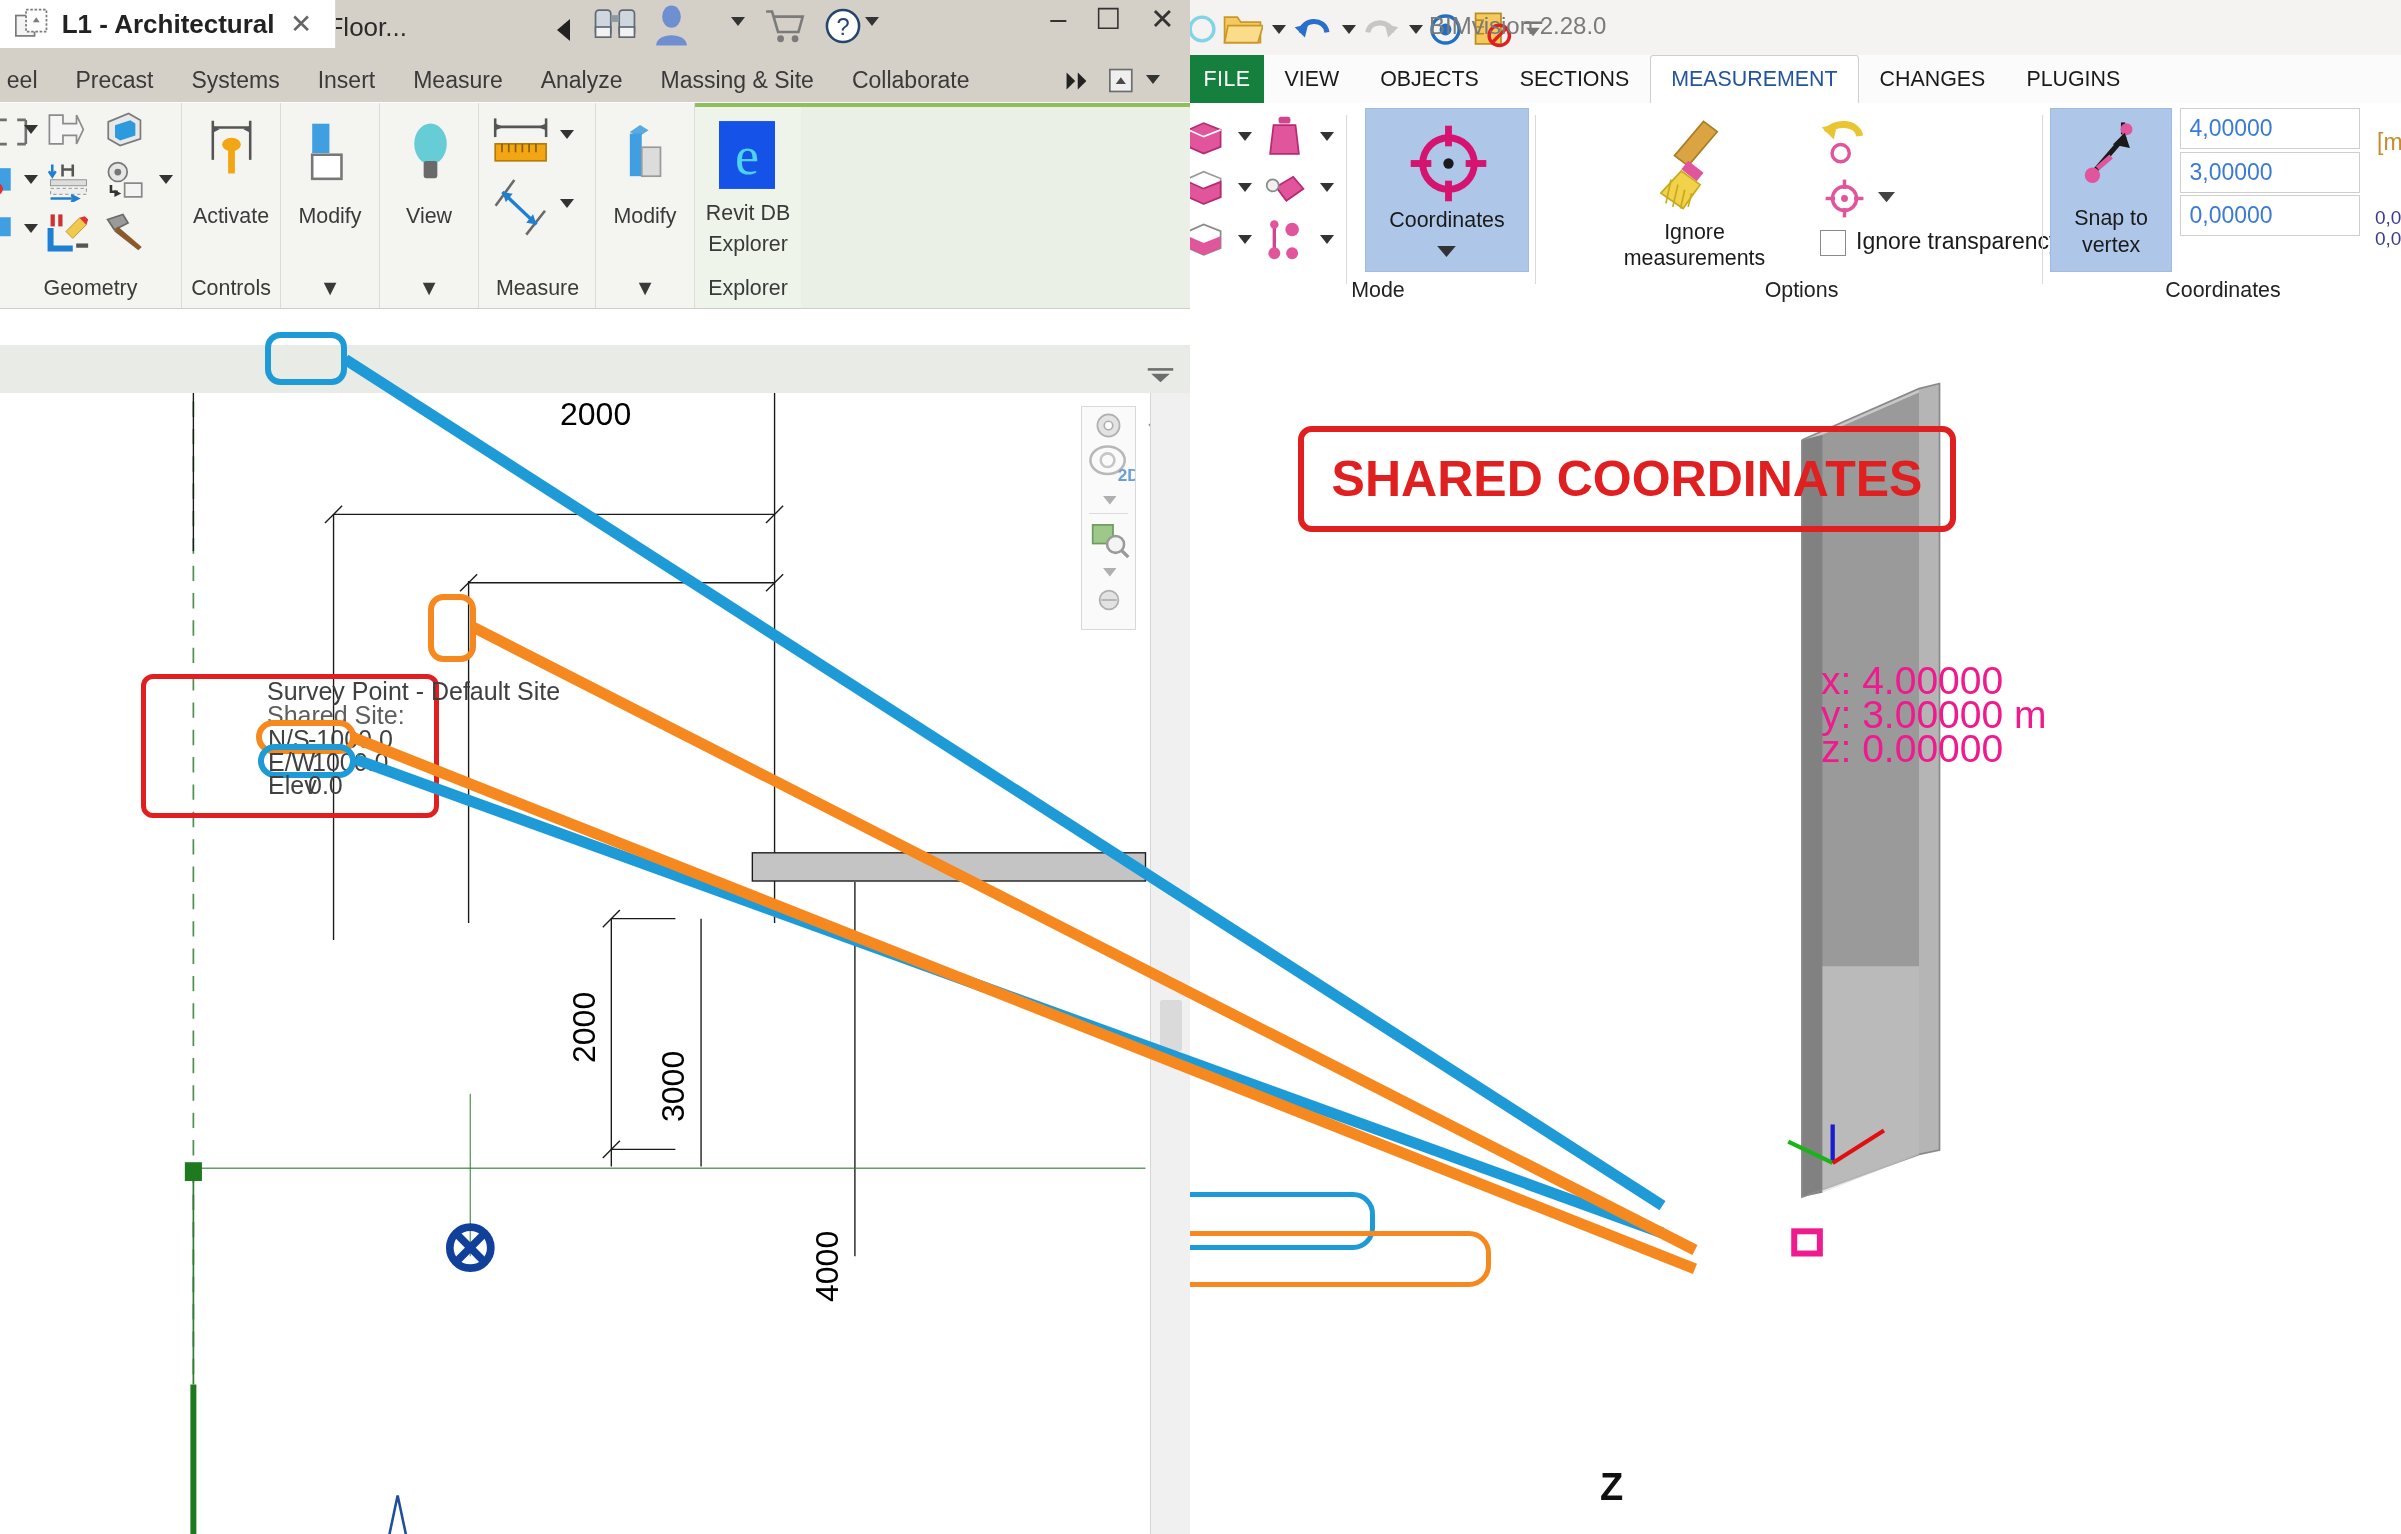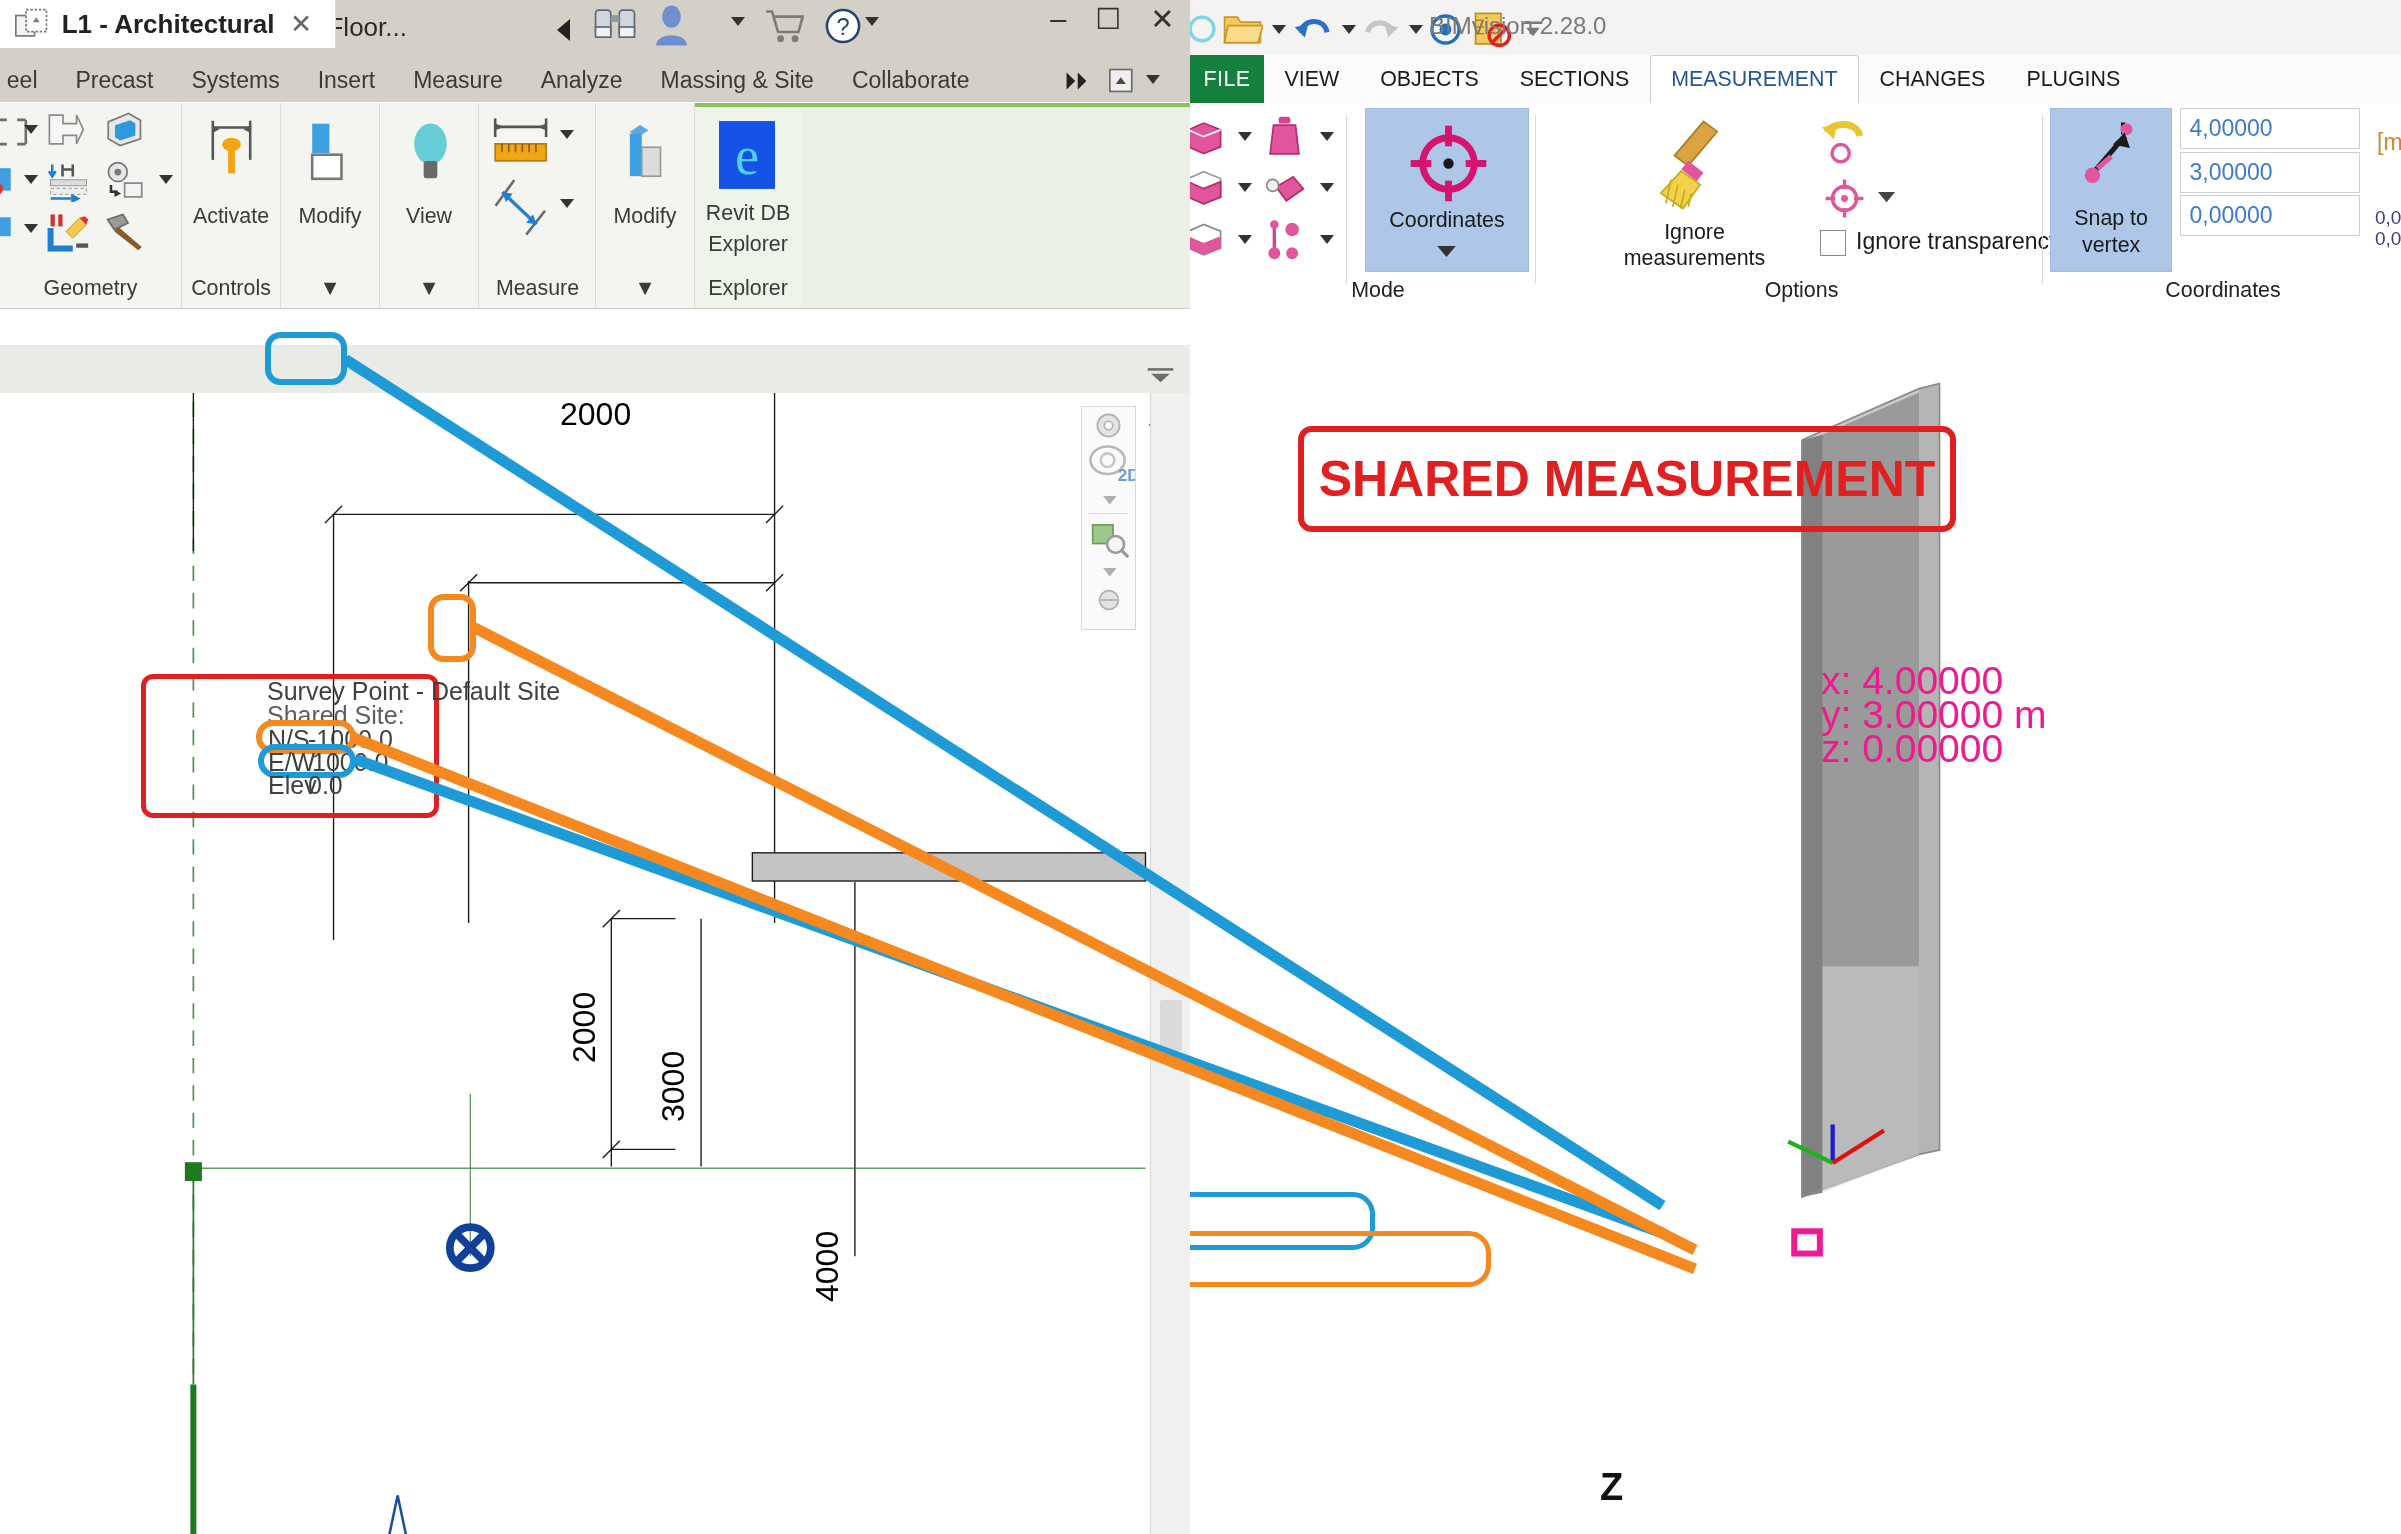--- a/index.html
+++ b/index.html
@@ -793,21 +793,21 @@
     </svg>
 
     <div class="bimcoord" style="left:631px;top:351px;">x: 4.00000</div>
     <div class="bimcoord" style="left:631px;top:385px;">y: 3.00000  m</div>
     <div class="bimcoord" style="left:631px;top:419px;">z: 0.00000</div>
 
     <div class="abs" style="left:410px;top:1158px;font-size:38px;font-weight:bold;color:#111;">Z</div>
   </div>
 
   <div class="abs" style="left:108px;top:426px;width:658px;height:106px;border:6px solid #e02020;border-radius:13.7px;box-sizing:border-box;display:flex;align-items:center;justify-content:center;">
-    <span style="font-size:50px;font-weight:bold;color:#e02020;">SHARED MEASUREMENT</span>
+    <span style="font-size:50px;font-weight:bold;color:#e02020;">SHARED COORDINATES</span>
   </div>
 
   <div class="anno-box bluebox-thin" style="left:-268px;top:1192px;width:453px;height:58px;"></div>
   <div class="anno-box orangebox-thin" style="left:-250px;top:1231px;width:551px;height:56px;"></div>
 </div>
 
 <svg class="abs" style="left:0;top:0;width:2401px;height:1535px;pointer-events:none;" width="2401" height="1535" viewBox="0 0 2809 1795">
 
   <line x1="404" y1="420" x2="1945" y2="1410" stroke="#1e9bd7" stroke-width="13"></line>
 

